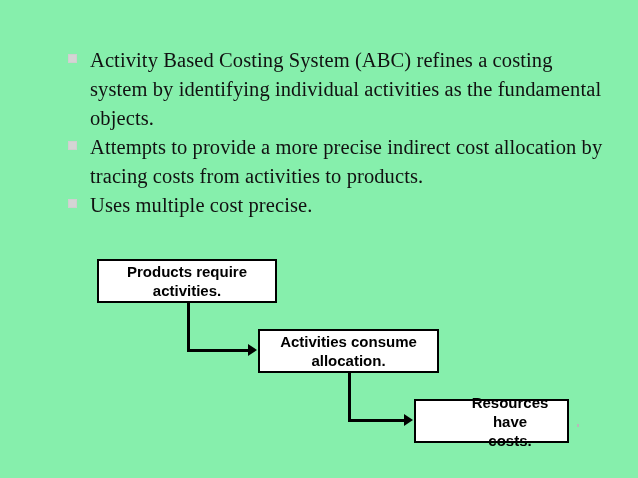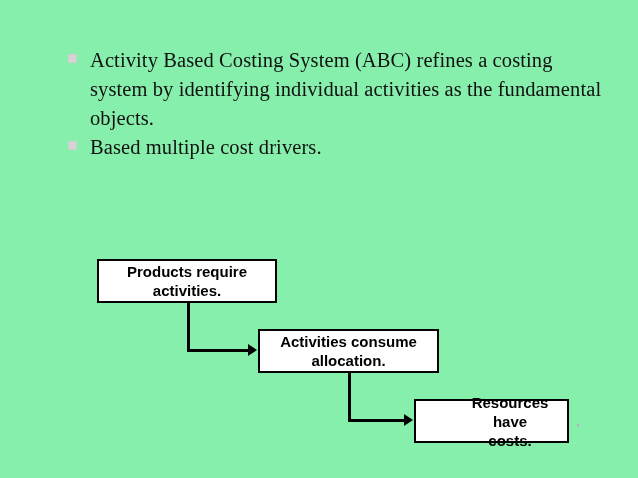--- a/index.html
+++ b/index.html
@@ -111,24 +111,28 @@
 
 <div id="slide">
 
   <div class="bullet-list">
 
     <div class="bullet-item">
       <span class="bullet-marker"></span>
       <span class="bullet-text">Activity Based Costing System (ABC) refines a costing system by identifying individual activities as the fundamental objects.</span>
     </div>
 
+    <div class="bullet-item">
+      <span class="bullet-marker"></span>
+      <span class="bullet-text">Attempts to provide a more precise indirect cost allocation by tracing costs from activities to products.</span>
+    </div>
 
     <div class="bullet-item">
       <span class="bullet-marker"></span>
-      <span class="bullet-text">Based multiple cost drivers.</span>
+      <span class="bullet-text">Uses multiple cost precise.</span>
     </div>
 
   </div>
 
   <div class="diagram">
 
     <div class="flow-box" id="box-products">
       <span>Products require
 activities.</span>
     </div>

